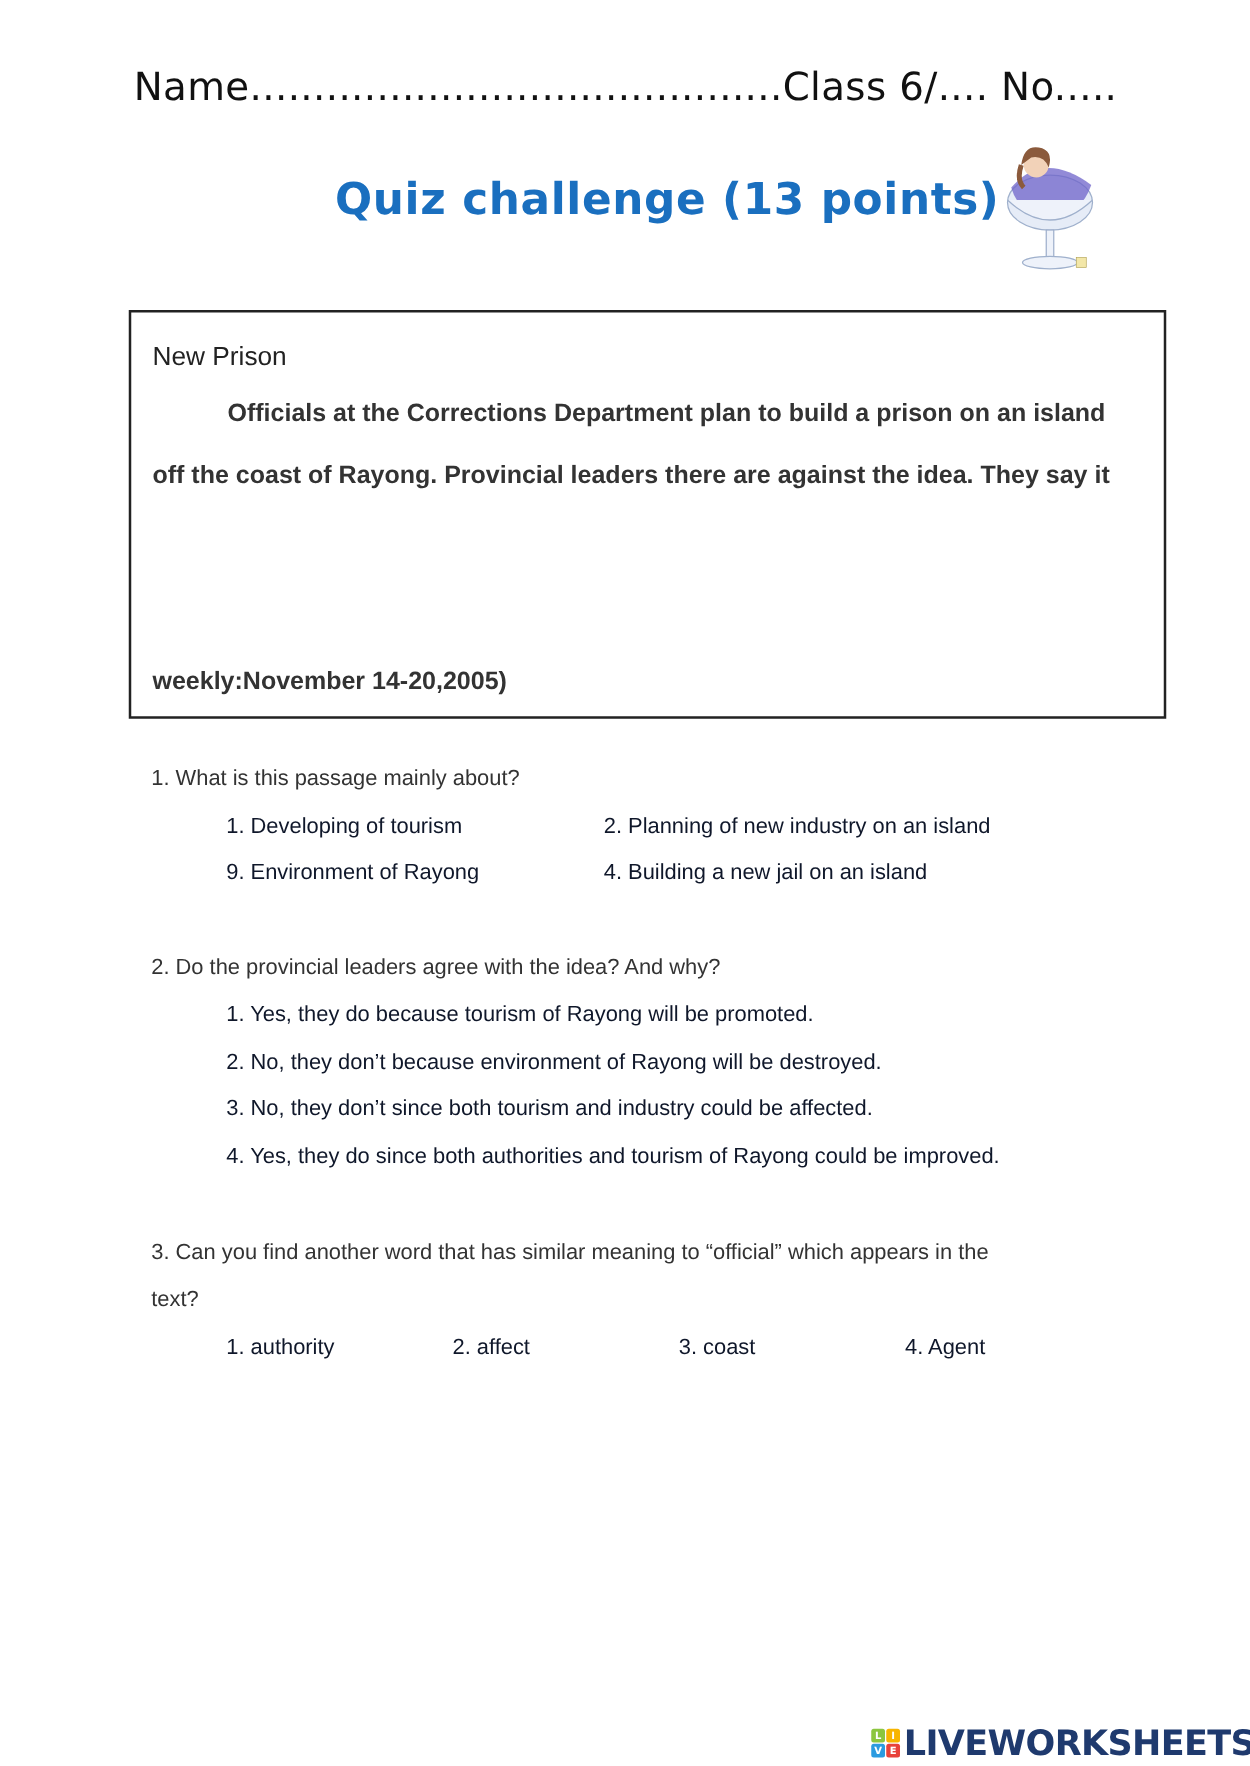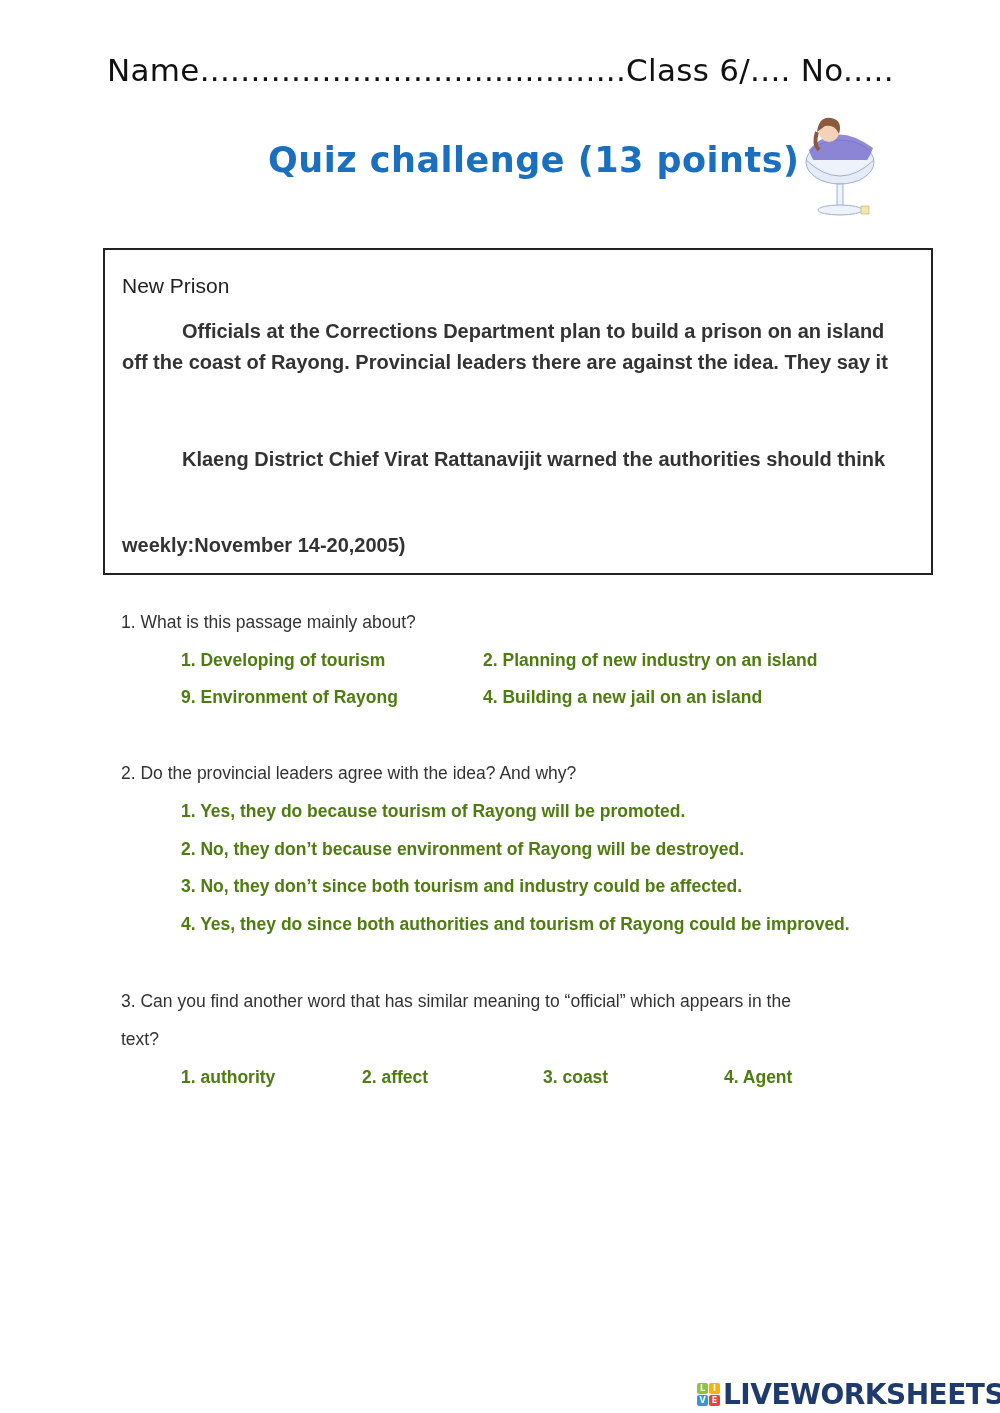--- a/index.html
+++ b/index.html
@@ -27,21 +27,21 @@
     position: absolute; left: 17px; top: 24px; font-size: 21px; color: #222;
   }
   .passage-line {
     position: absolute; left: 17px; font-size: 20px; color: #333; white-space: nowrap; font-weight: bold;
   }
   .indent { left: 77px; }
   .q {
     position: absolute; left: 121px; font-size: 17.5px; color: #333; white-space: nowrap;
   }
   .opt {
-    position: absolute; font-size: 17.5px; color: #4d7c0f; white-space: nowrap; font-weight: bold;
+    position: absolute; font-size: 17.5px; color: #0f172a; white-space: nowrap;
   }
   .logo {
     position: absolute; left: 697px; top: 1378px; display: flex; align-items: center;
   }
   .logo-blocks { display: grid; grid-template-columns: 11px 11px; grid-gap: 1px; margin-right: 3px; }
   .logo-blocks span {
     width: 11px; height: 11px; font-size: 8px; font-weight: bold; color: #fff;
     display: flex; align-items: center; justify-content: center; border-radius: 2px;
     font-family: "DejaVu Sans", sans-serif;
   }
@@ -67,22 +67,21 @@
     <path d="M11 50 Q45 82 79 50" fill="#eef2fa" stroke="#9fb0cc"></path>
     <rect x="42" y="74" width="6" height="22" fill="#eef2fa" stroke="#9fb0cc"></rect>
     <ellipse cx="45" cy="100" rx="22" ry="5" fill="#eef2fa" stroke="#9fb0cc"></ellipse>
     <rect x="66" y="96" width="8" height="8" fill="#f3e7a8" stroke="#b0a050" stroke-width="0.5"></rect>
   </svg>
 </div>
 
 <div class="passage-box">
   <div class="passage-title">New Prison</div>
   <div class="passage-line indent" style="top:70px">Officials at the Corrections Department plan to build a prison on an island</div>
-  <div class="passage-line" style="top:101px">off the coast of Rayong. Provincial leaders there are against the idea. They say it</div>
-  <div class="passage-line indent" style="top:198px">Klaeng District Chief Virat Rattanavijit warned the authorities should think</div>
+  <div class="passage-line" style="top:119px">off the coast of Rayong. Provincial leaders there are against the idea. They say it</div>
   <div class="passage-line" style="top:284px">weekly:November 14-20,2005)</div>
 </div>
 
 <div class="q" style="top:612px">1. What is this passage mainly about?</div>
 <div class="opt" style="left:181px; top:650px">1. Developing of tourism</div>
 <div class="opt" style="left:483px; top:650px">2. Planning of new industry on an island</div>
 <div class="opt" style="left:181px; top:687px">9. Environment of Rayong</div>
 <div class="opt" style="left:483px; top:687px">4. Building a new jail on an island</div>
 
 <div class="q" style="top:763px">2. Do the provincial leaders agree with the idea? And why?</div>

